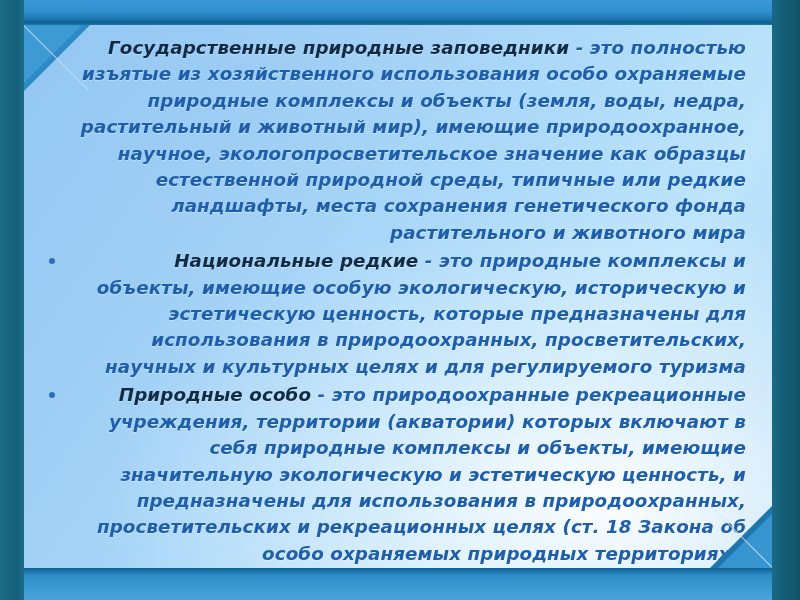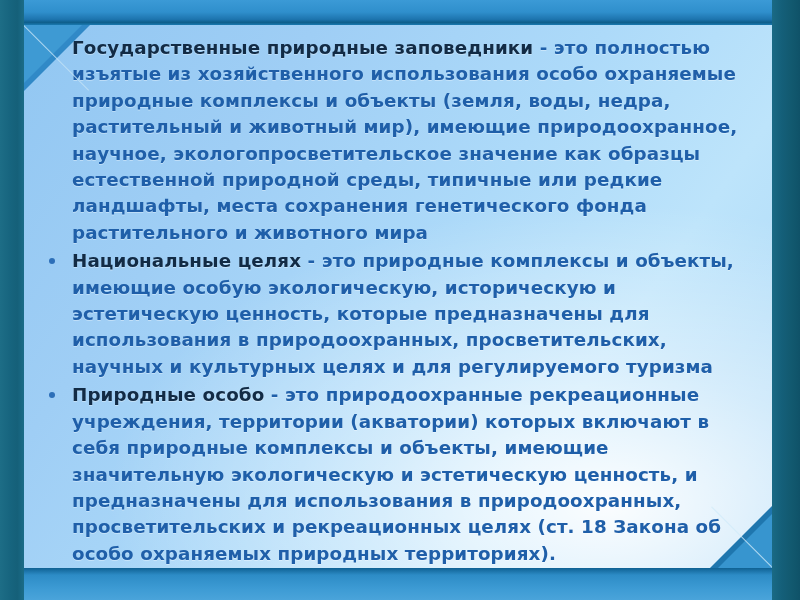--- a/index.html
+++ b/index.html
@@ -139,22 +139,23 @@
   }
   .bullet-item {
     position: relative;
     padding-left: 36px;
     margin: 0 0 2px 0;
     color: #1f5fa9;
     font-size: 18.3px;
     font-weight: bold;
     line-height: 26.4px;
     letter-spacing: 0.1px;
-    text-align: left;
+    text-align: right;
     text-shadow: 0 1px 0 rgba(255,255,255,0.35);
+    font-style: italic;
   }
   .bullet-dot {
     position: absolute;
     left: 13px;
     top: 10px;
     width: 6px;
     height: 6px;
     border-radius: 50%;
     background: #2d6fb8;
   }
@@ -186,21 +187,21 @@
 
     <ul class="body-list">
 
       <li class="bullet-item">
         <span class="bullet-dot"></span>
         <span class="lead">Государственные природные заповедники</span><span> - это полностью изъятые из хозяйственного использования особо охраняемые природные комплексы и объекты (земля, воды, недра, растительный и животный мир), имеющие природоохранное, научное, экологопросветительское значение как образцы естественной природной среды, типичные или редкие ландшафты, места сохранения генетического фонда растительного и животного мира</span>
       </li>
 
       <li class="bullet-item">
         <span class="bullet-dot"></span>
-        <span class="lead">Национальные целях</span><span> - это природные комплексы и объекты, имеющие особую экологическую, историческую и эстетическую ценность, которые предназначены для использования в природоохранных, просветительских, научных и культурных целях и для регулируемого туризма</span>
+        <span class="lead">Национальные редкие</span><span> - это природные комплексы и объекты, имеющие особую экологическую, историческую и эстетическую ценность, которые предназначены для использования в природоохранных, просветительских, научных и культурных целях и для регулируемого туризма</span>
       </li>
 
       <li class="bullet-item">
         <span class="bullet-dot"></span>
         <span class="lead">Природные особо</span><span> - это природоохранные рекреационные учреждения, территории (акватории) которых включают в себя природные комплексы и объекты, имеющие значительную экологическую и эстетическую ценность, и предназначены для использования в природоохранных, просветительских и рекреационных целях (ст. 18 Закона об особо охраняемых природных территориях).</span>
       </li>
 
     </ul>
   </div>
 </div>

